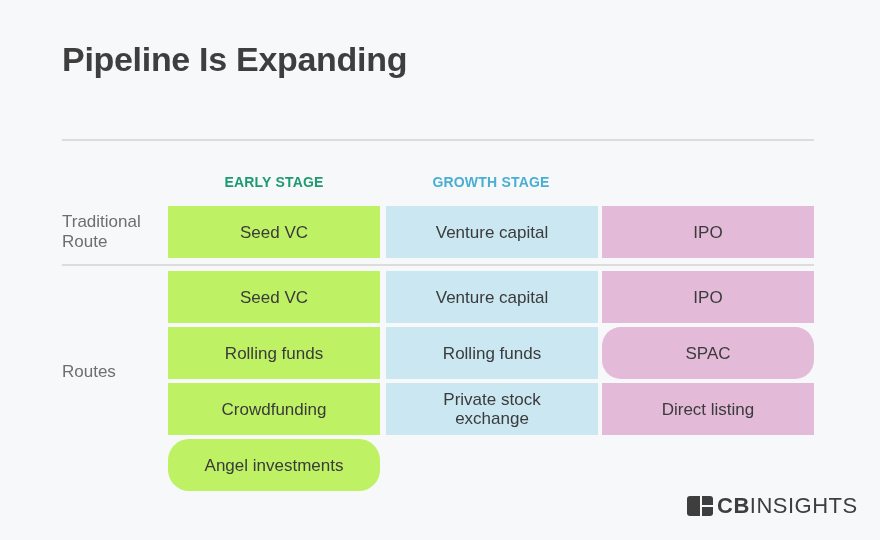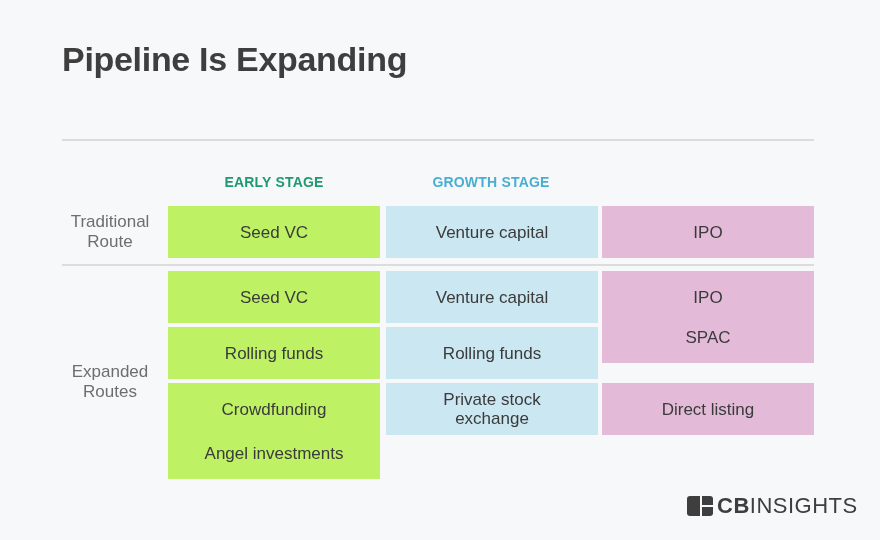--- a/index.html
+++ b/index.html
@@ -11,21 +11,21 @@
     position:absolute; left:62px; top:40px; width:700px;
     font-size:34px; font-weight:bold; line-height:39px; color:#3e3e3e; letter-spacing:-0.3px;
   }
   .hr-top { position:absolute; left:62px; top:139px; width:752px; height:2px; background:#dcdcdc; }
   .hr-mid { position:absolute; left:62px; top:264px; width:752px; height:1.5px; background:#dcdcdc; }
   .col-head {
     position:absolute; top:174px; width:212px; text-align:center;
     font-size:14px; font-weight:bold; letter-spacing:0.2px;
   }
   .row-label {
-    position:absolute; width:96px; text-align:center; left:62px;
+    position:absolute; width:96px; text-align:left; left:62px;
     font-size:17px; line-height:20px; color:#6e6e6e;
   }
   .cell {
     position:absolute; width:212px; height:52px;
     display:flex; align-items:center; justify-content:center; text-align:center;
     font-size:17px; line-height:19px; color:#3b3b3b;
   }
   .early { background:#bef264; left:168px; }
   .growth { background:#cae7f2; left:386px; }
   .exit { background:#e3bad8; left:602px; }
@@ -56,35 +56,34 @@
   <div>Traditional</div>
   <div>Route</div>
 </div>
 <div class="cell early" style="top:206px;">Seed VC</div>
 <div class="cell growth" style="top:206px;">Venture capital</div>
 <div class="cell exit" style="top:206px;">IPO</div>
 
 <div class="hr-mid"></div>
 
 <div class="row-label" style="top:362px;">
-  <div>Expanded</div>
   <div>Routes</div>
 </div>
 
 <div class="cell early" style="top:271px;">Seed VC</div>
 <div class="cell early" style="top:327px;">Rolling funds</div>
 <div class="cell early" style="top:383px;">Crowdfunding</div>
-<div class="cell early" style="top:427px;">Angel investments</div>
+<div class="cell early" style="top:439px;border-radius:21px;">Angel investments</div>
 
 <div class="cell growth" style="top:271px;">Venture capital</div>
 <div class="cell growth" style="top:327px;">Rolling funds</div>
 <div class="cell growth" style="top:383px;padding:0 24px;box-sizing:border-box;">Private stock exchange</div>
 
 <div class="cell exit" style="top:271px;">IPO</div>
-<div class="cell exit" style="top:311px;">SPAC</div>
+<div class="cell exit" style="top:327px;border-radius:19px;">SPAC</div>
 <div class="cell exit" style="top:383px;">Direct listing</div>
 
 <div class="logo">
   <svg class="logo-mark" viewBox="0 0 26 20" width="26" height="20">
     <rect x="0" y="0" width="26" height="20" rx="3" fill="#3e3e3e"></rect>
     <rect x="13" y="0" width="2" height="20" fill="#f7f8fa"></rect>
     <rect x="13" y="9" width="13" height="2" fill="#f7f8fa"></rect>
   </svg>
   <div class="logo-text"><b>CB</b><span>INSIGHTS</span></div>
 </div>

